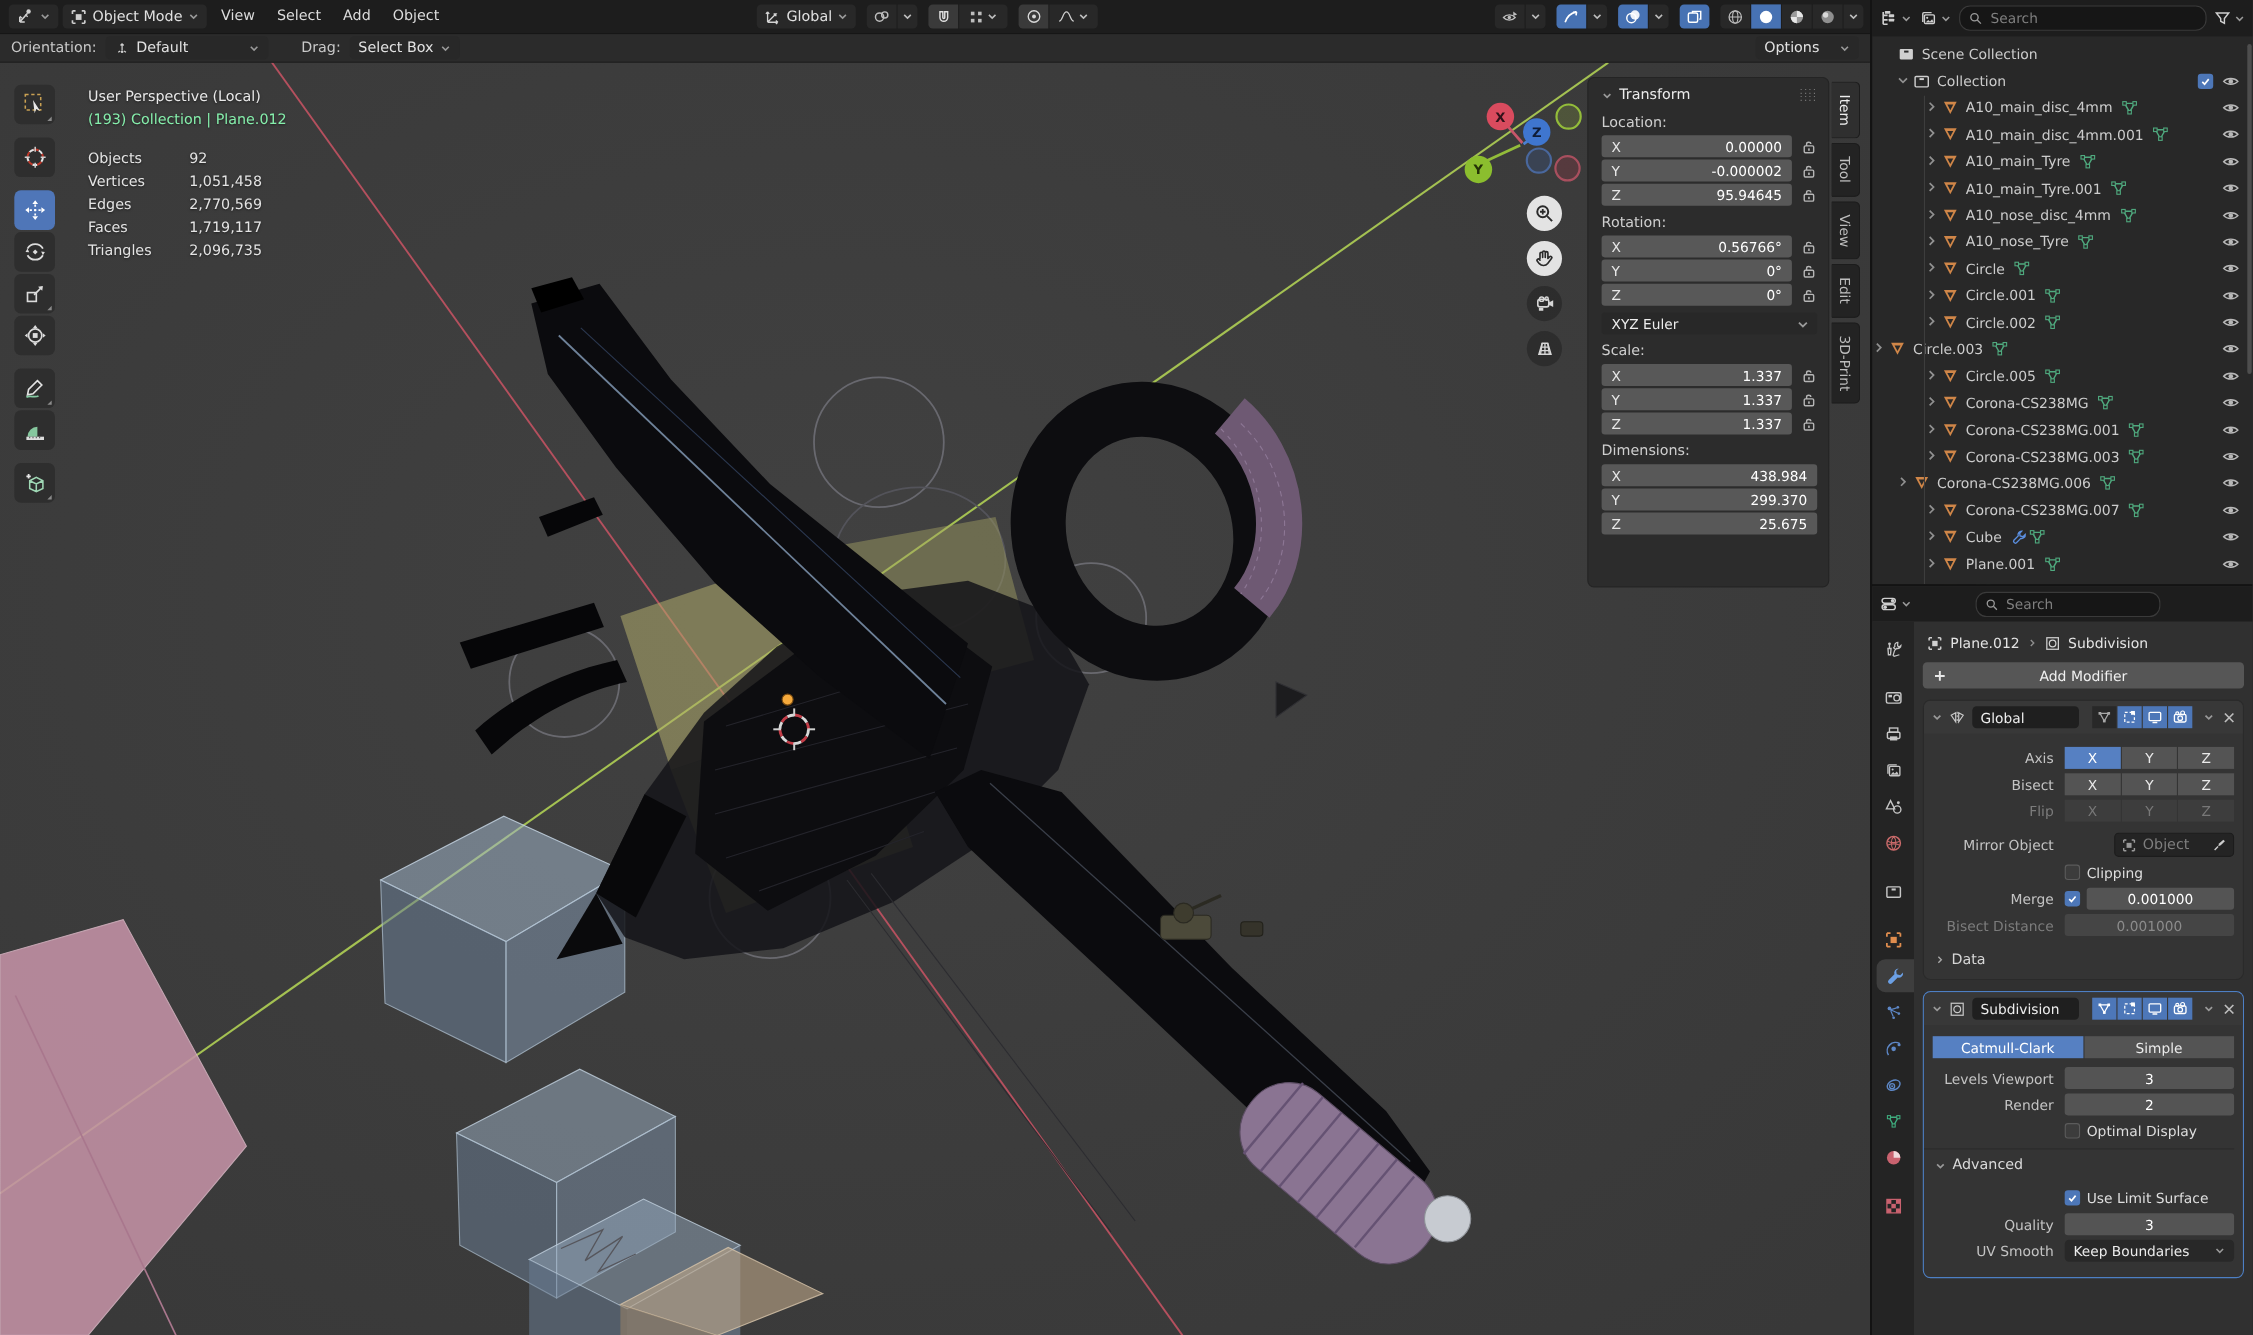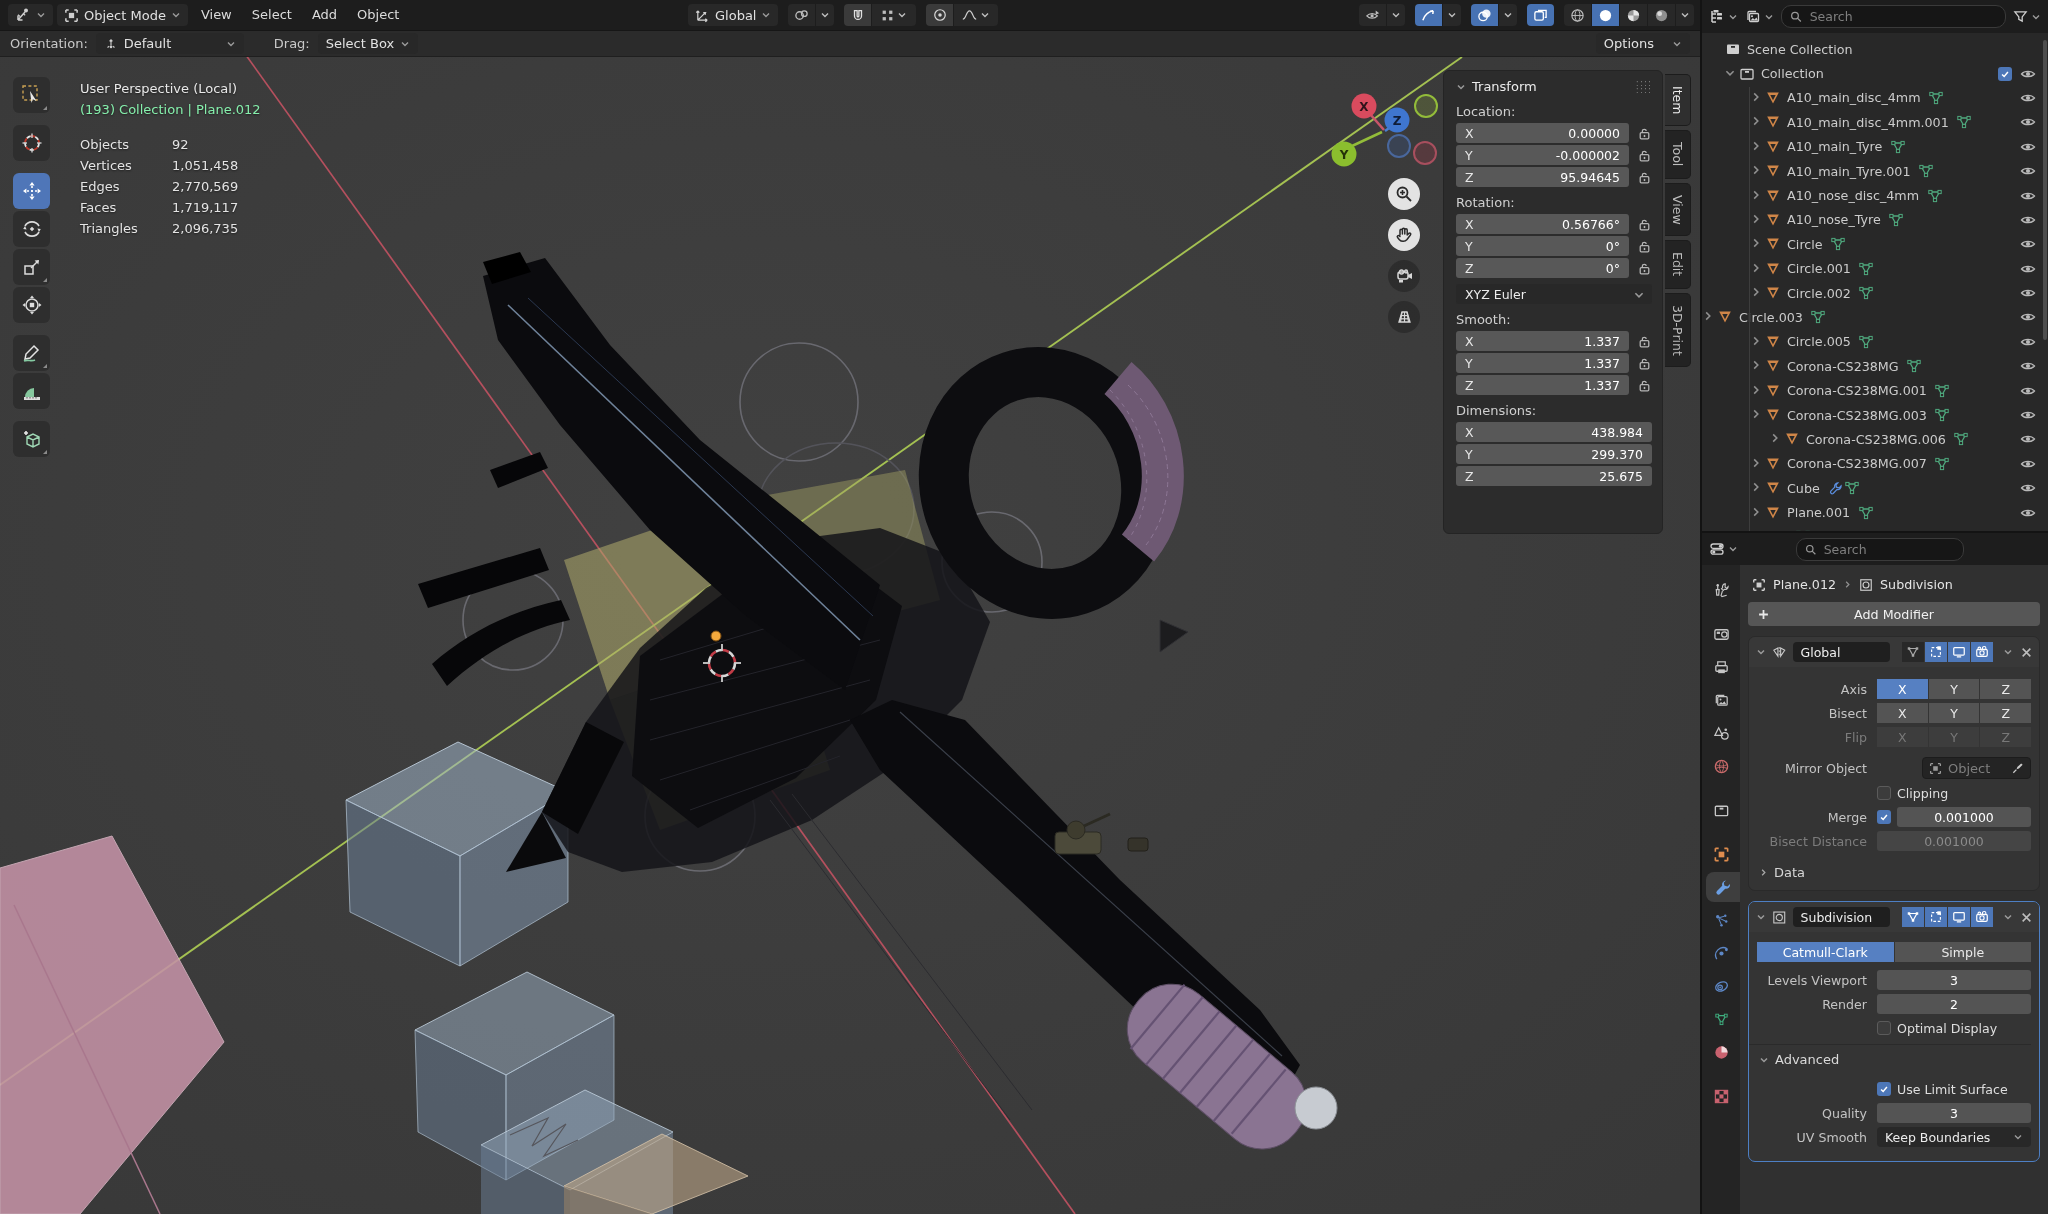--- a/index.html
+++ b/index.html
@@ -505,21 +505,21 @@
           </div>
         </div>
         <div class="np-dd">
           <span>XYZ Euler</span>
           <span class="chev">
             <svg width="12" height="12" viewBox="0 0 10 10">
               <path d="M2 3.5 L5 6.5 L8 3.5" stroke="currentColor" fill="none" stroke-width="1.3"></path>
             </svg>
           </span>
         </div>
-        <div class="np-sec">Smooth:</div>
+        <div class="np-sec">Scale:</div>
         <div class="np-rows">
           <div class="np-row">
             <div class="nfield">
               <span class="ax">X</span>
               <span class="val">1.337</span>
             </div>
             <span class="nlock">
               <svg width="15" height="15" viewBox="0 0 14 14">
                 <rect x="3" y="6.2" width="8" height="5.8" rx="1" fill="none" stroke="#b5b5b5" stroke-width="1.2"></rect>
                 <path d="M5 6.2 V4.6 C5 2.6 8.6 2.6 8.6 4.6" fill="none" stroke="#b5b5b5" stroke-width="1.2"></path>
@@ -1289,21 +1289,21 @@
           </span>
           <span class="o-right">
             <span>
               <svg width="16" height="16" viewBox="0 0 16 16">
                 <path d="M1.5 8 C4.5 4.5 11.5 4.5 14.5 8 C11.5 11.5 4.5 11.5 1.5 8 Z" fill="none" stroke="#b8b8b8" stroke-width="1.3"></path>
                 <circle cx="8" cy="8" r="2.1" fill="#b8b8b8"></circle>
               </svg>
             </span>
           </span>
         </div>
-        <div class="o-row" style="padding-left: 67px;">
+        <div class="o-row" style="padding-left: 22px;">
           <span class="o-exp">
             <svg width="12" height="12" viewBox="0 0 10 10">
               <path d="M3.5 2 L6.5 5 L3.5 8" stroke="currentColor" fill="none" stroke-width="1.3"></path>
             </svg>
           </span>
           <span class="o-ic">
             <svg width="16" height="16" viewBox="0 0 16 16">
               <path d="M2.2 2.6 L13.8 2.6 L8 13.6 Z" fill="#d08648"></path>
               <path d="M5.3 5 L10.7 5 L8 10.2 Z" fill="#282828"></path>
             </svg>

